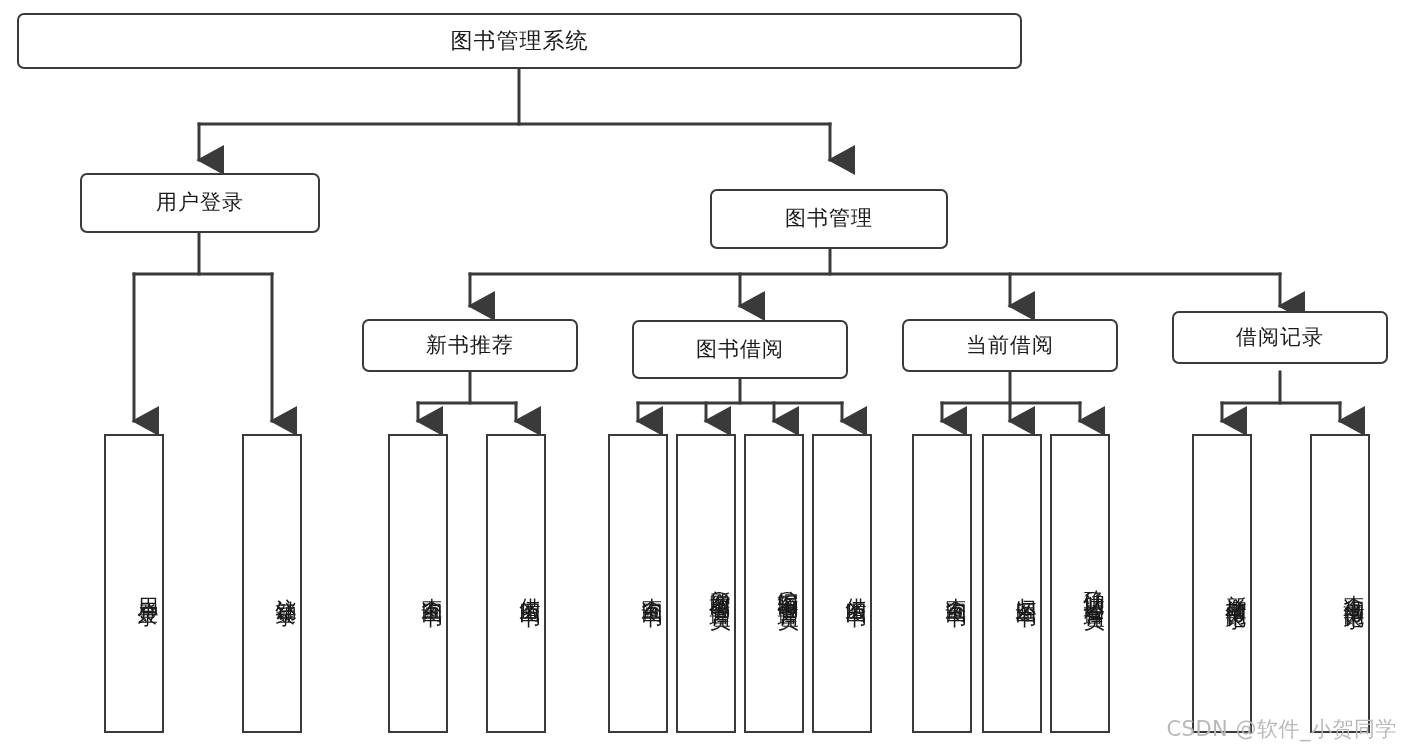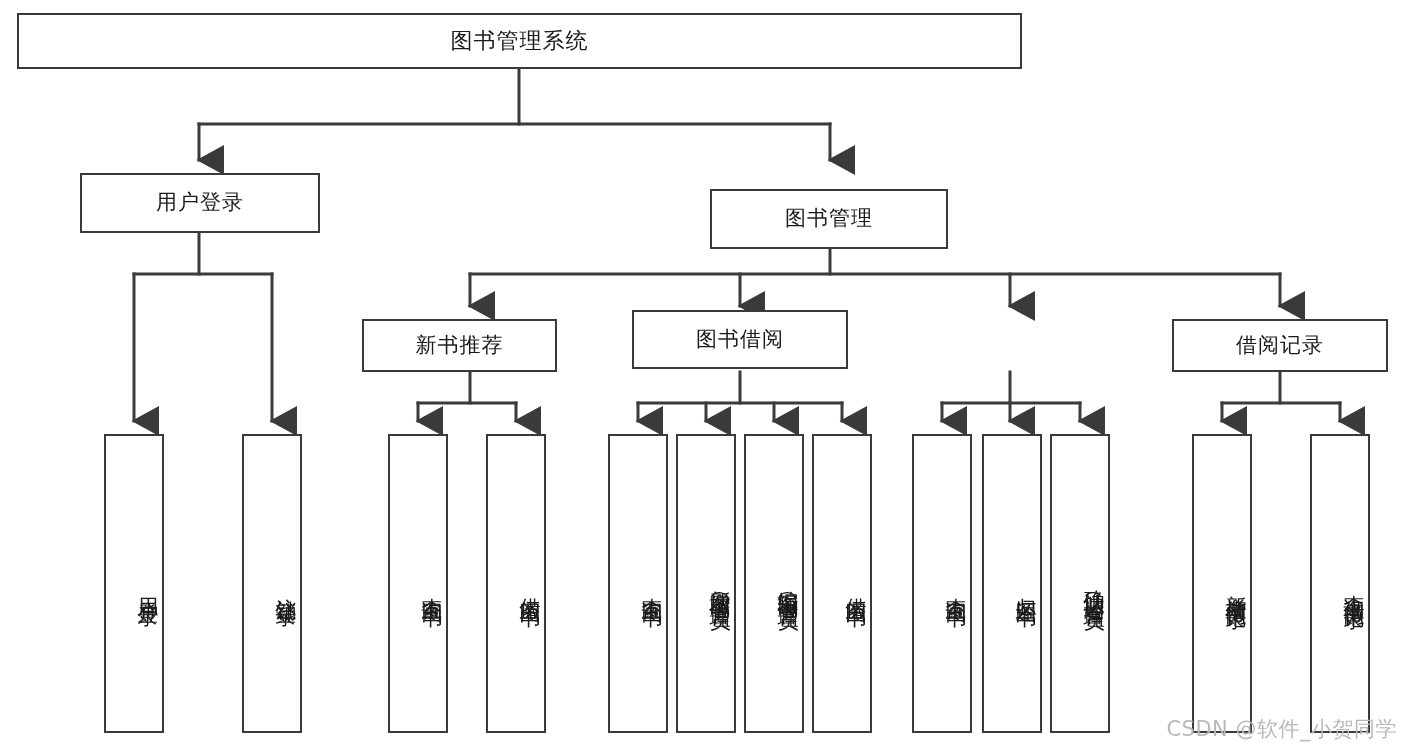--- a/index.html
+++ b/index.html
@@ -33,20 +33,21 @@
     background: #ffffff;
     display: flex;
     align-items: center;
     justify-content: center;
     color: #1a1a1a;
   }
   .node.horiz {
     font-size: 21px;
     line-height: 1.2;
     letter-spacing: 1px;
+    border-radius: 7px;
   }
   .node.root {
     font-size: 22px;
   }
   .node.vert {
     writing-mode: vertical-rl;
     text-orientation: upright;
     font-size: 21px;
     letter-spacing: 3px;
     align-items: flex-start;
@@ -131,27 +132,30 @@
     <span>图书管理系统</span>
   </div>
 
   <div class="node horiz" id="node-l1-0" style="left: 80px; top: 173px; width: 240px; height: 60px;">
     <span>用户登录</span>
   </div>
   <div class="node horiz" id="node-l1-1" style="left: 710px; top: 173px; width: 238px; height: 60px; margin-top: 16px;">
     <span>图书管理</span>
   </div>
 
-  <div class="node horiz" id="node-l2-0" style="left: 362px; top: 319px; width: 195px; height: 53px;">
+  <div class="node horiz" id="node-l2-0" style="left: 362px; top: 319px; width: 216px; height: 53px;">
     <span>新书推荐</span>
   </div>
-  <div class="node horiz" id="node-l2-1" style="left: 632px; top: 310px; width: 216px; height: 59px;">
+  <div class="node horiz" id="node-l2-1" style="left: 632px; top: 320px; width: 216px; height: 59px;">
     <span>图书借阅</span>
   </div>
-  <div class="node horiz" id="node-l2-3" style="left: 1172px; top: 319px; width: 216px; height: 53px;">
+  <div class="node horiz" id="node-l2-2" style="left: 902px; top: 319px; width: 216px; height: 53px;">
+    <span>当前借阅</span>
+  </div>
+  <div class="node horiz" id="node-l2-3" style="left: 1172px; top: 311px; width: 216px; height: 53px;">
     <span>借阅记录</span>
   </div>
 
   <div class="node vert" id="node-leaf-0" style="left: 104px; top: 434px; width: 60px; height: 299px;">
     <span class="vlabel">用户登录</span>
   </div>
   <div class="node vert" id="node-leaf-1" style="left: 242px; top: 434px; width: 60px; height: 299px;">
     <span class="vlabel">注销登录</span>
   </div>
   <div class="node vert" id="node-leaf-2" style="left: 388px; top: 434px; width: 60px; height: 299px;">

